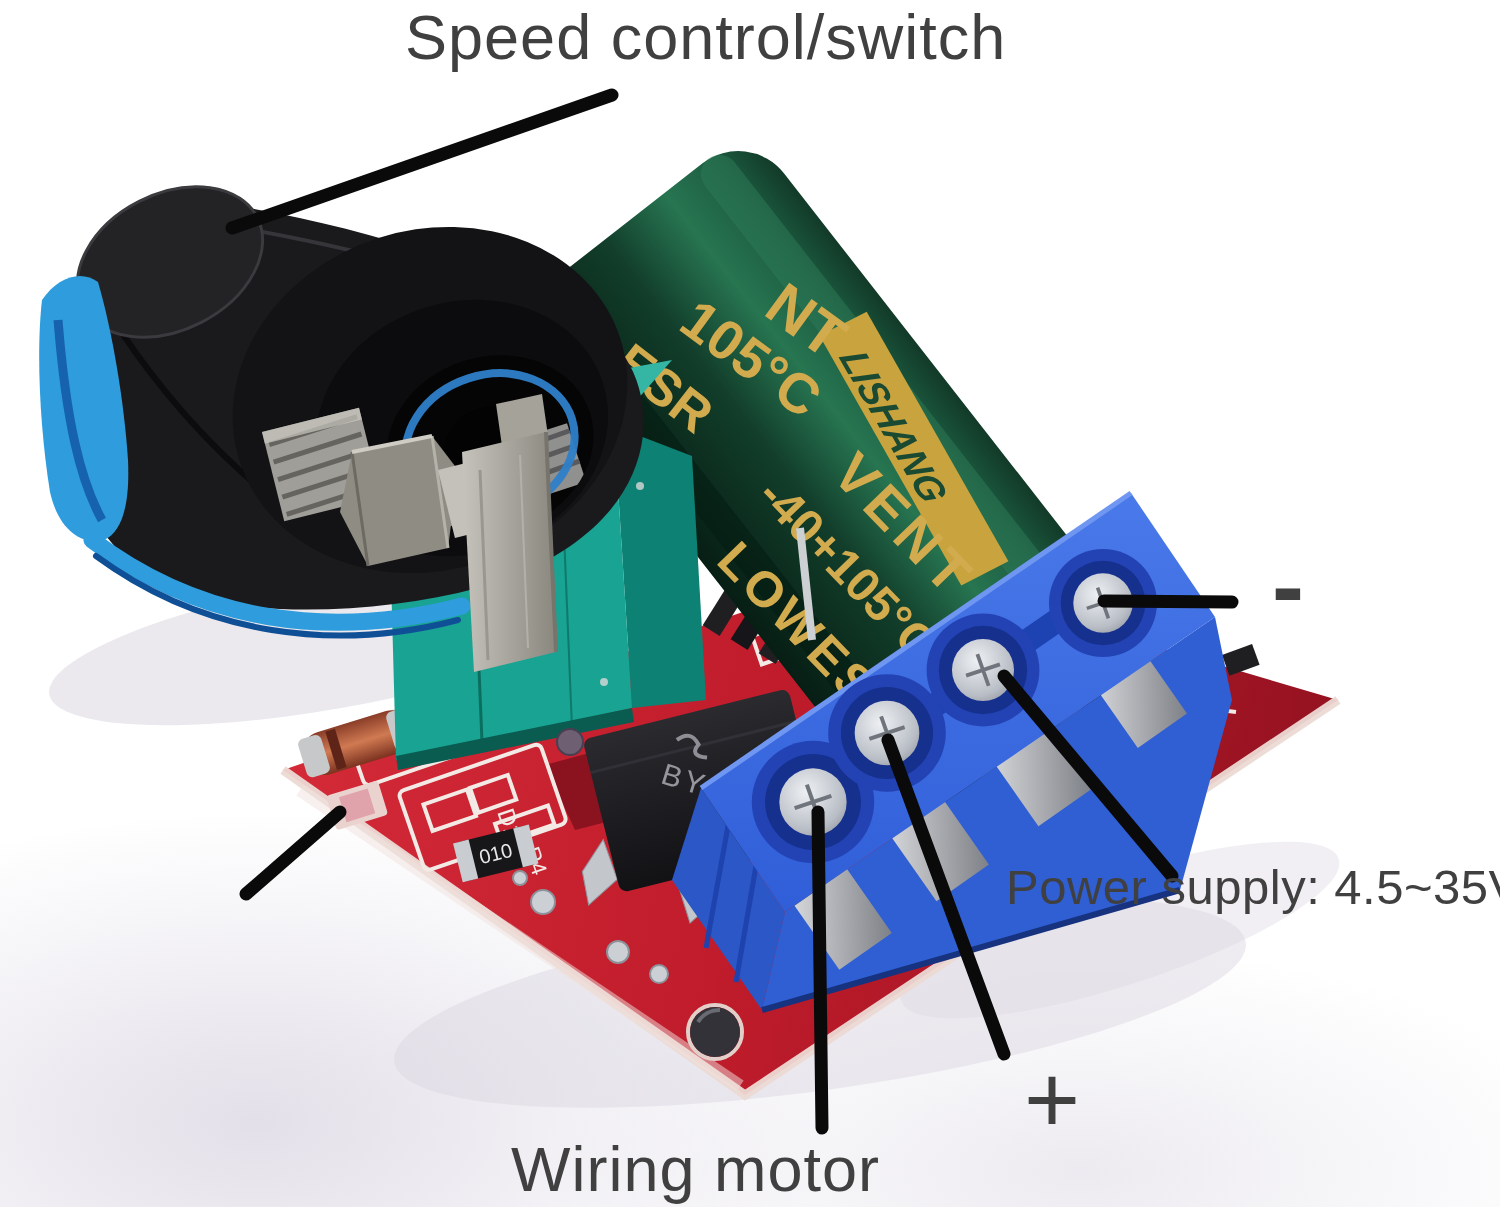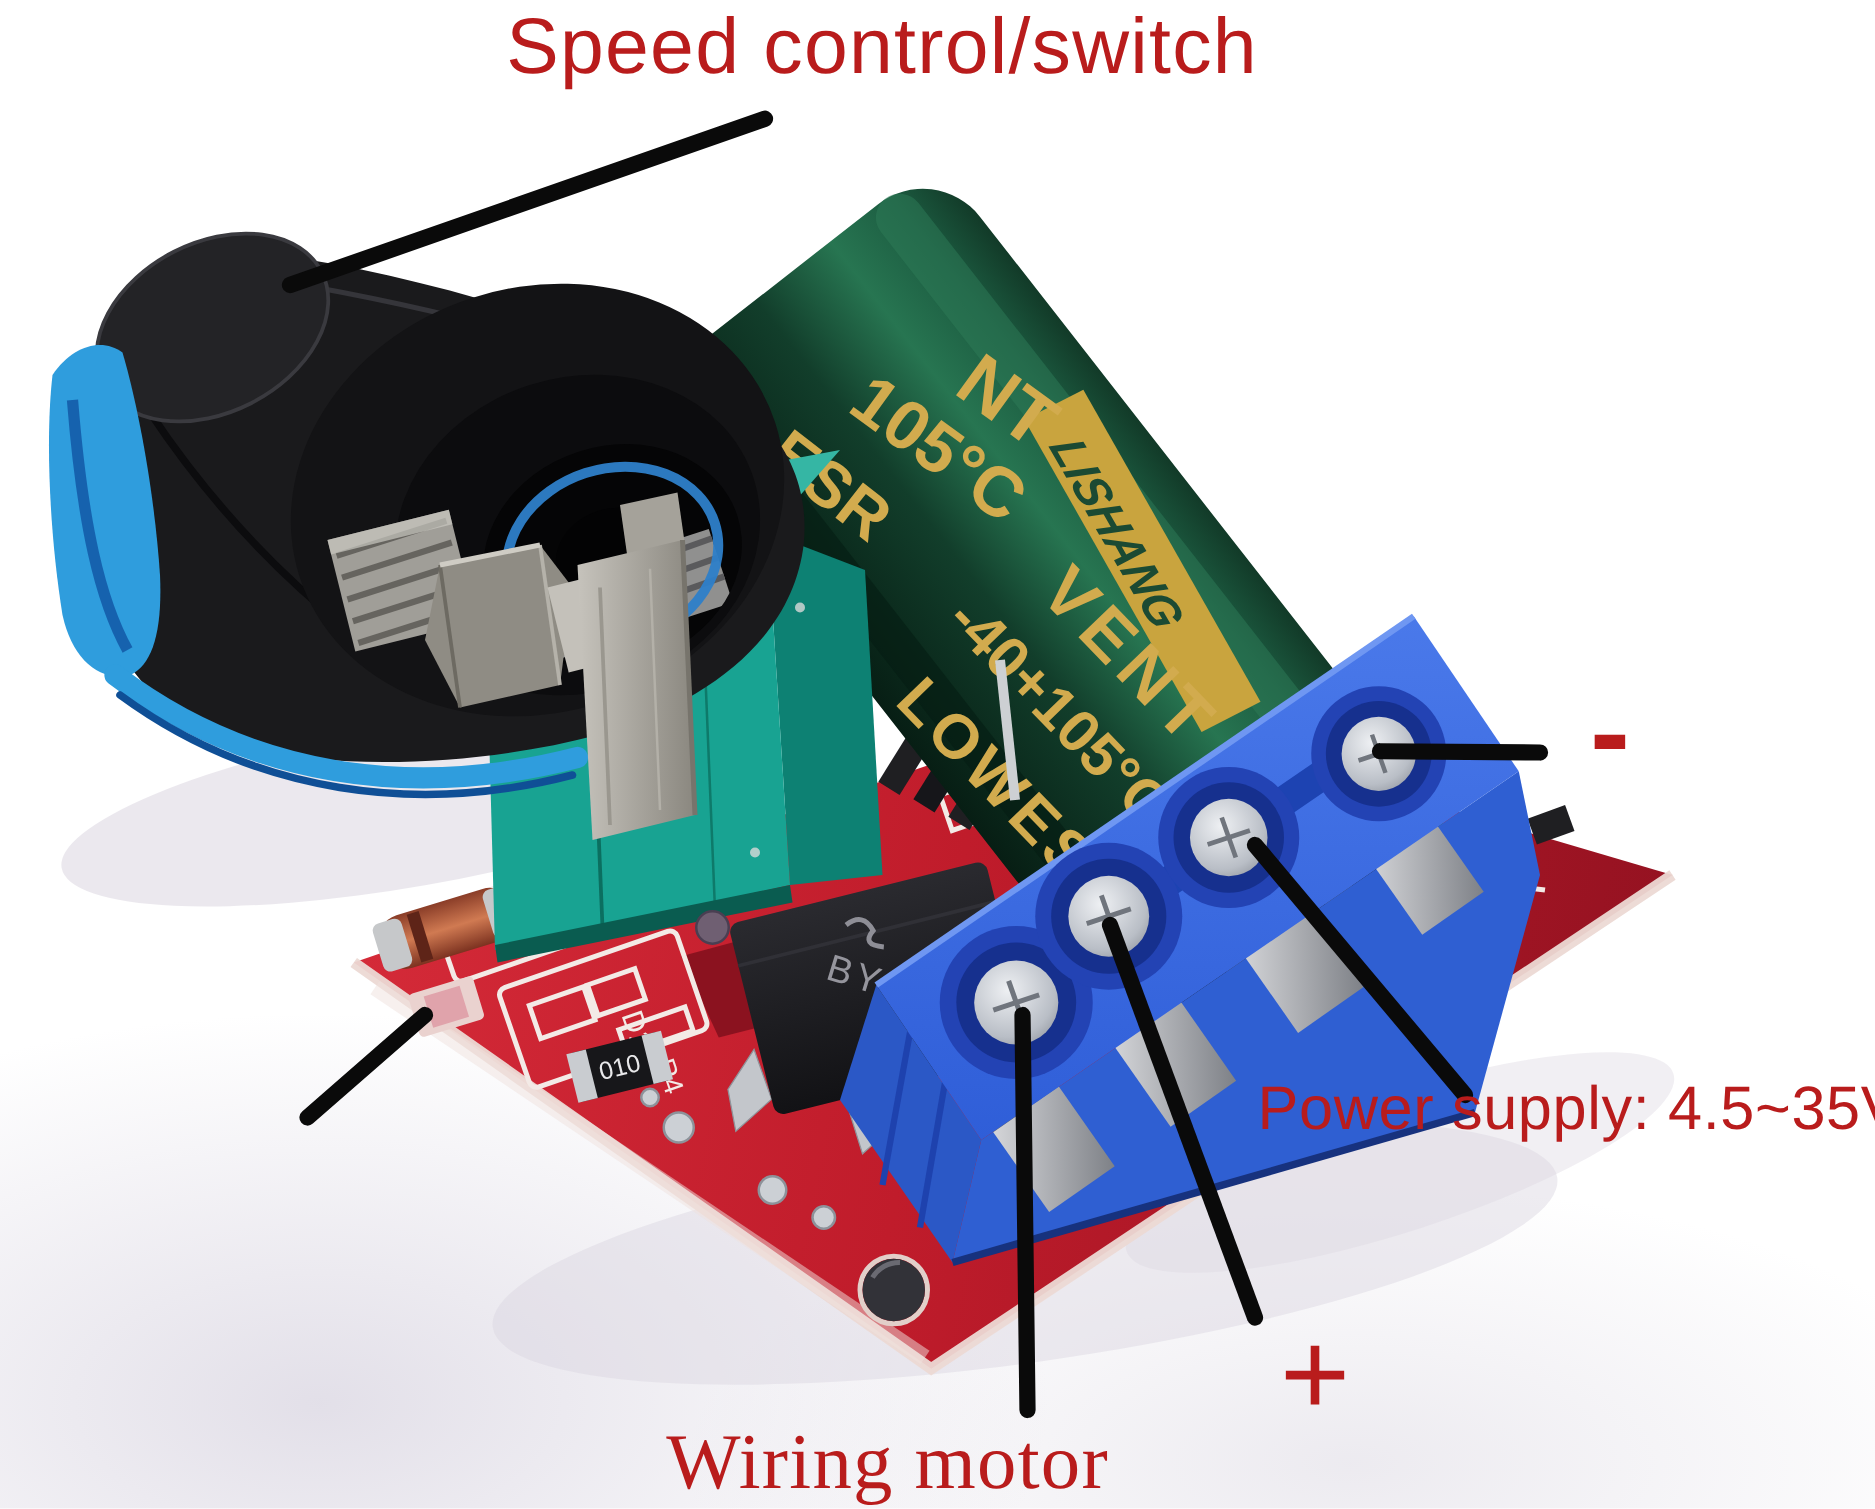--- a/index.html
+++ b/index.html
@@ -3,21 +3,21 @@
 <meta charset="utf-8">
 <style>
   html,body{margin:0;padding:0;background:#fff;}
   #stage{position:relative;width:1500px;height:1207px;overflow:hidden;
          background:#ffffff;font-family:"Liberation Sans",sans-serif;}
   .shade{position:absolute;inset:0;pointer-events:none;
     background:
       radial-gradient(ellipse 900px 480px at 17% 93%, rgba(198,192,210,.5), rgba(255,255,255,0) 65%),
       radial-gradient(ellipse 760px 320px at 72% 97%, rgba(206,201,215,.38), rgba(255,255,255,0) 70%);}
   svg{position:absolute;left:0;top:0;}
-  .label{position:absolute;color:#b91c1c;white-space:nowrap;line-height:1.05;}
+  .label{position:absolute;color:#404040;white-space:nowrap;line-height:1.05;}
   .lbl-big{font-size:63px;letter-spacing:1px;}
   .lbl-power{font-size:49px;letter-spacing:0.5px;}
   .lbl-plus{font-size:96px;font-weight:500;}
   .lbl-minus{font-size:96px;font-weight:700;}
 </style>
 </head>
 <body>
 
 <div id="stage">
   <div class="shade"></div>
@@ -319,17 +319,17 @@
       <path d="M 612,95 L 232,228"></path>
       <path d="M 340,812 L 246,894"></path>
       <path d="M 818,812 L 822,1128"></path>
       <path d="M 888,740 L 1004,1054"></path>
       <path d="M 1004,676 L 1172,876"></path>
       <path d="M 1104,601 L 1232,602"></path>
     </g>
   </svg>
 
   <div class="label lbl-big" style="left:405px;top:4px;">Speed control/switch</div>
-  <div class="label lbl-big" style="left:533px;top:1136px;font-family:Liberation Serif, serif;">Wiring motor</div>
+  <div class="label lbl-big" style="left:511px;top:1136px;">Wiring motor</div>
   <div class="label lbl-power" style="left:1006px;top:862px;">Power supply: 4.5~35V</div>
   <div class="label lbl-plus" style="left:1024px;top:1050px;">+</div>
   <div class="label lbl-minus" style="left:1272px;top:536px;">-</div>
 </div>
 
 </body></html>

